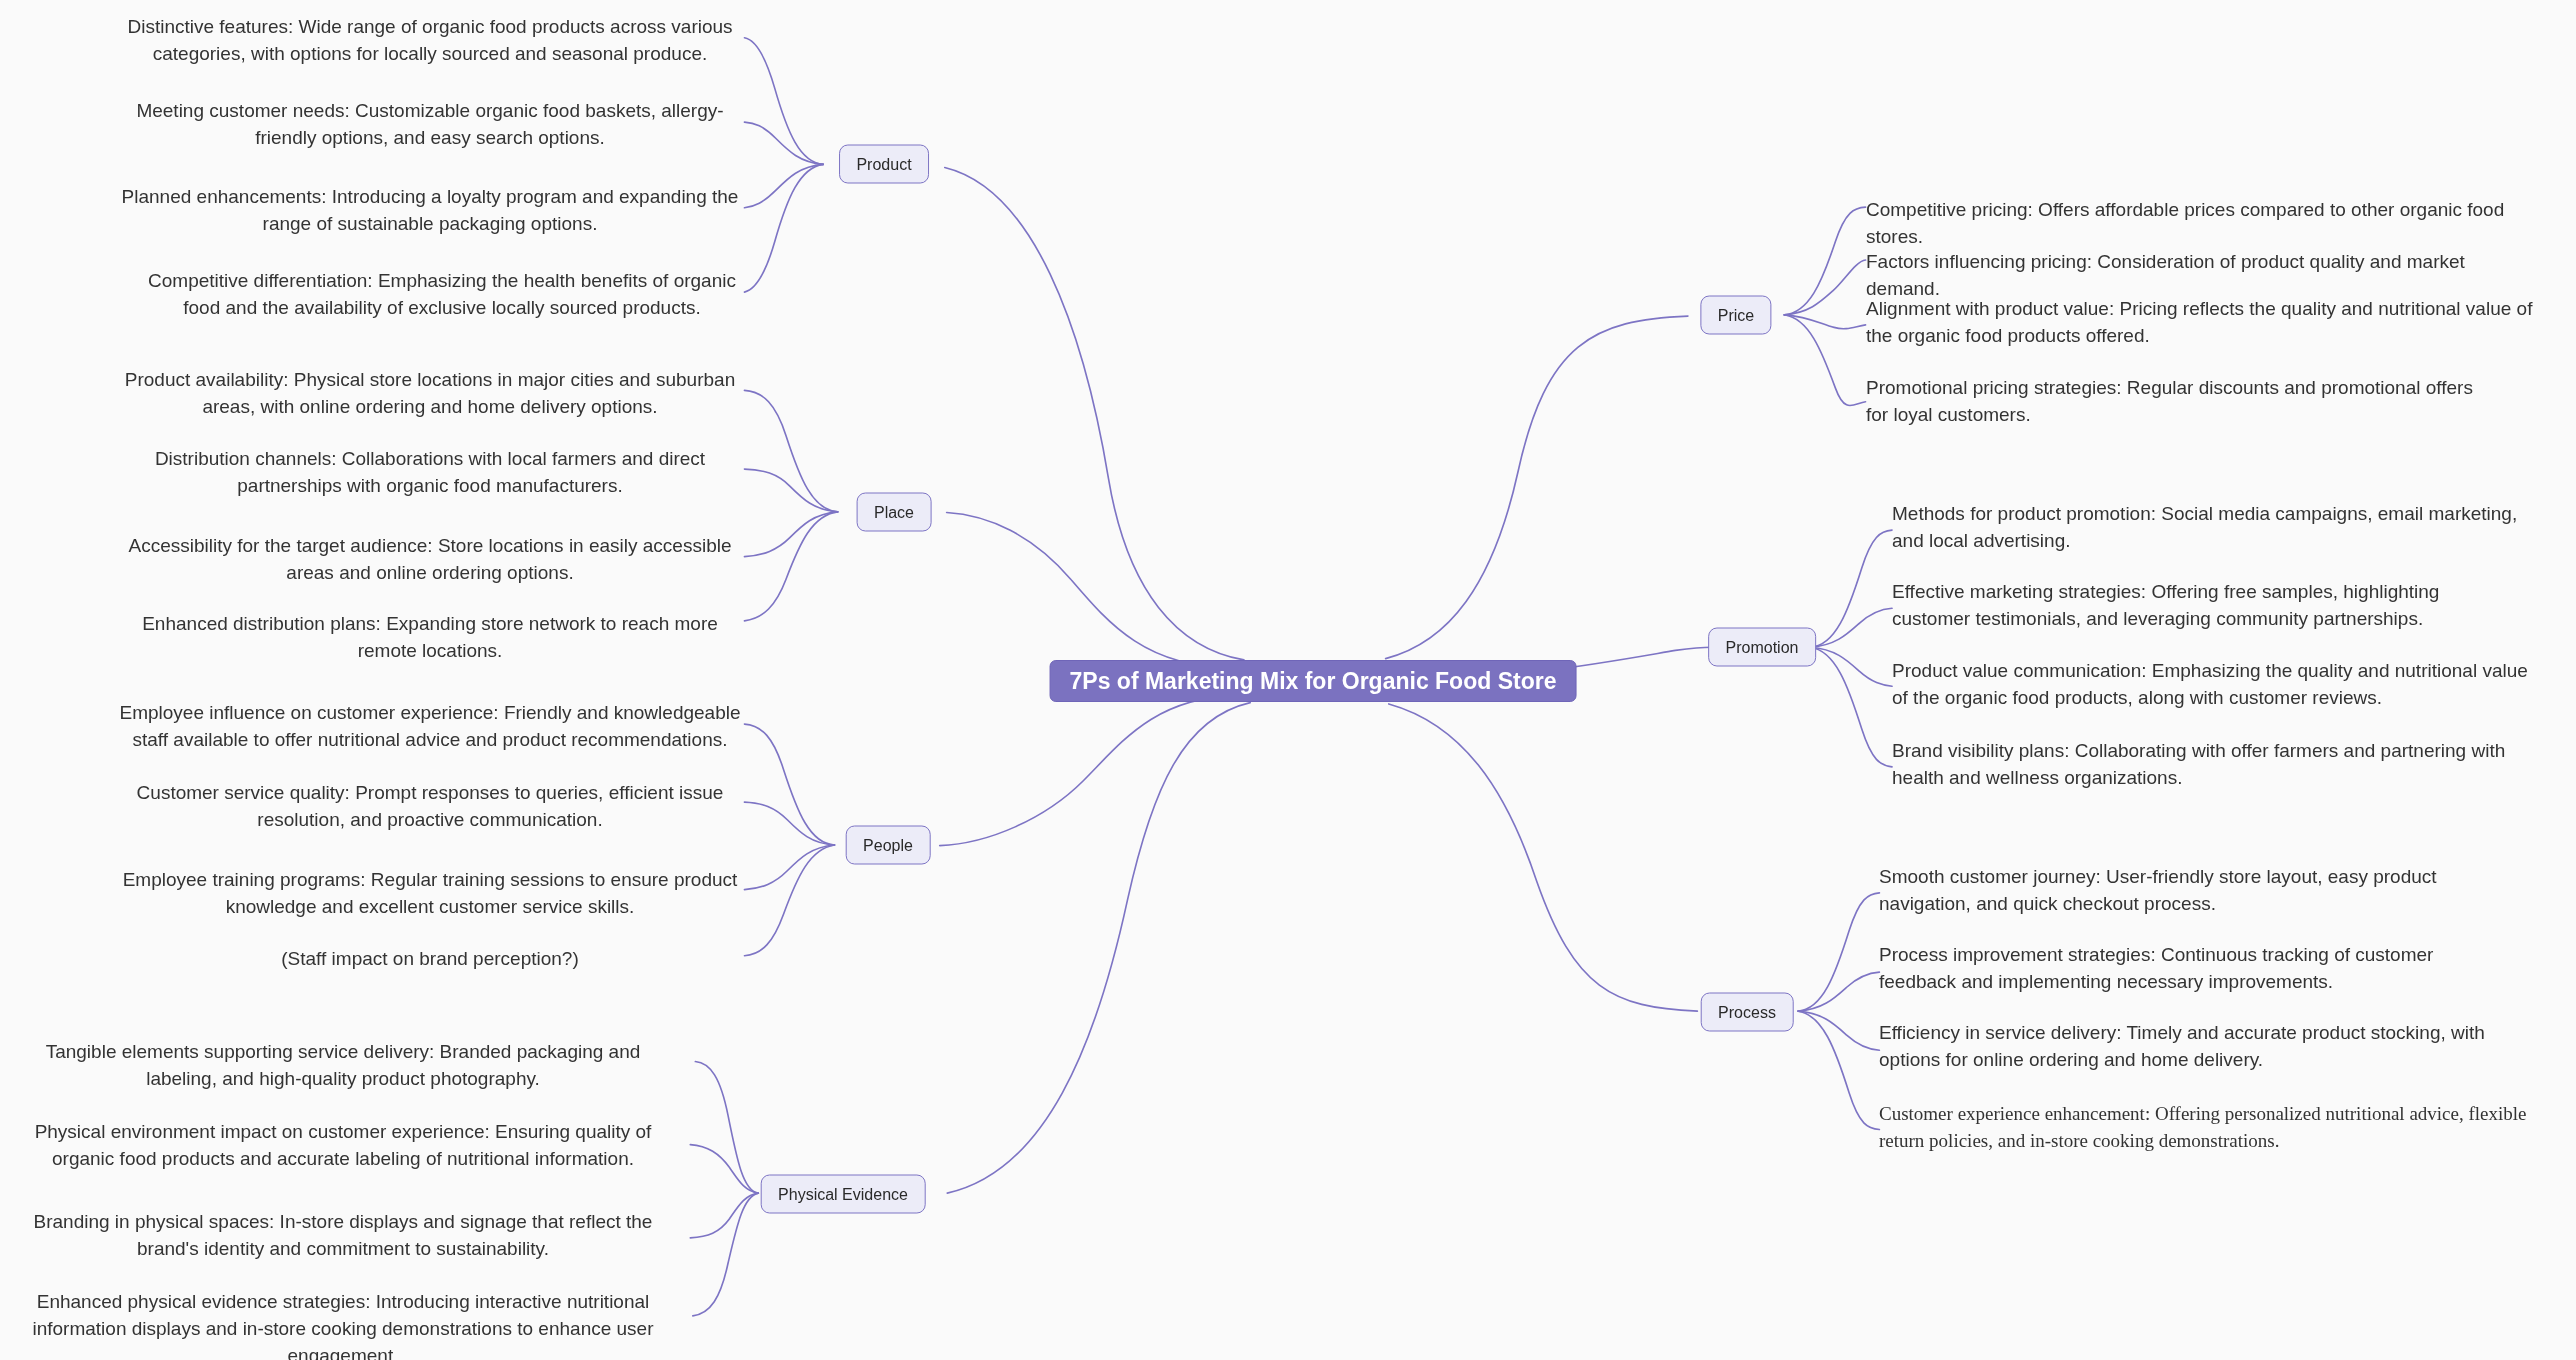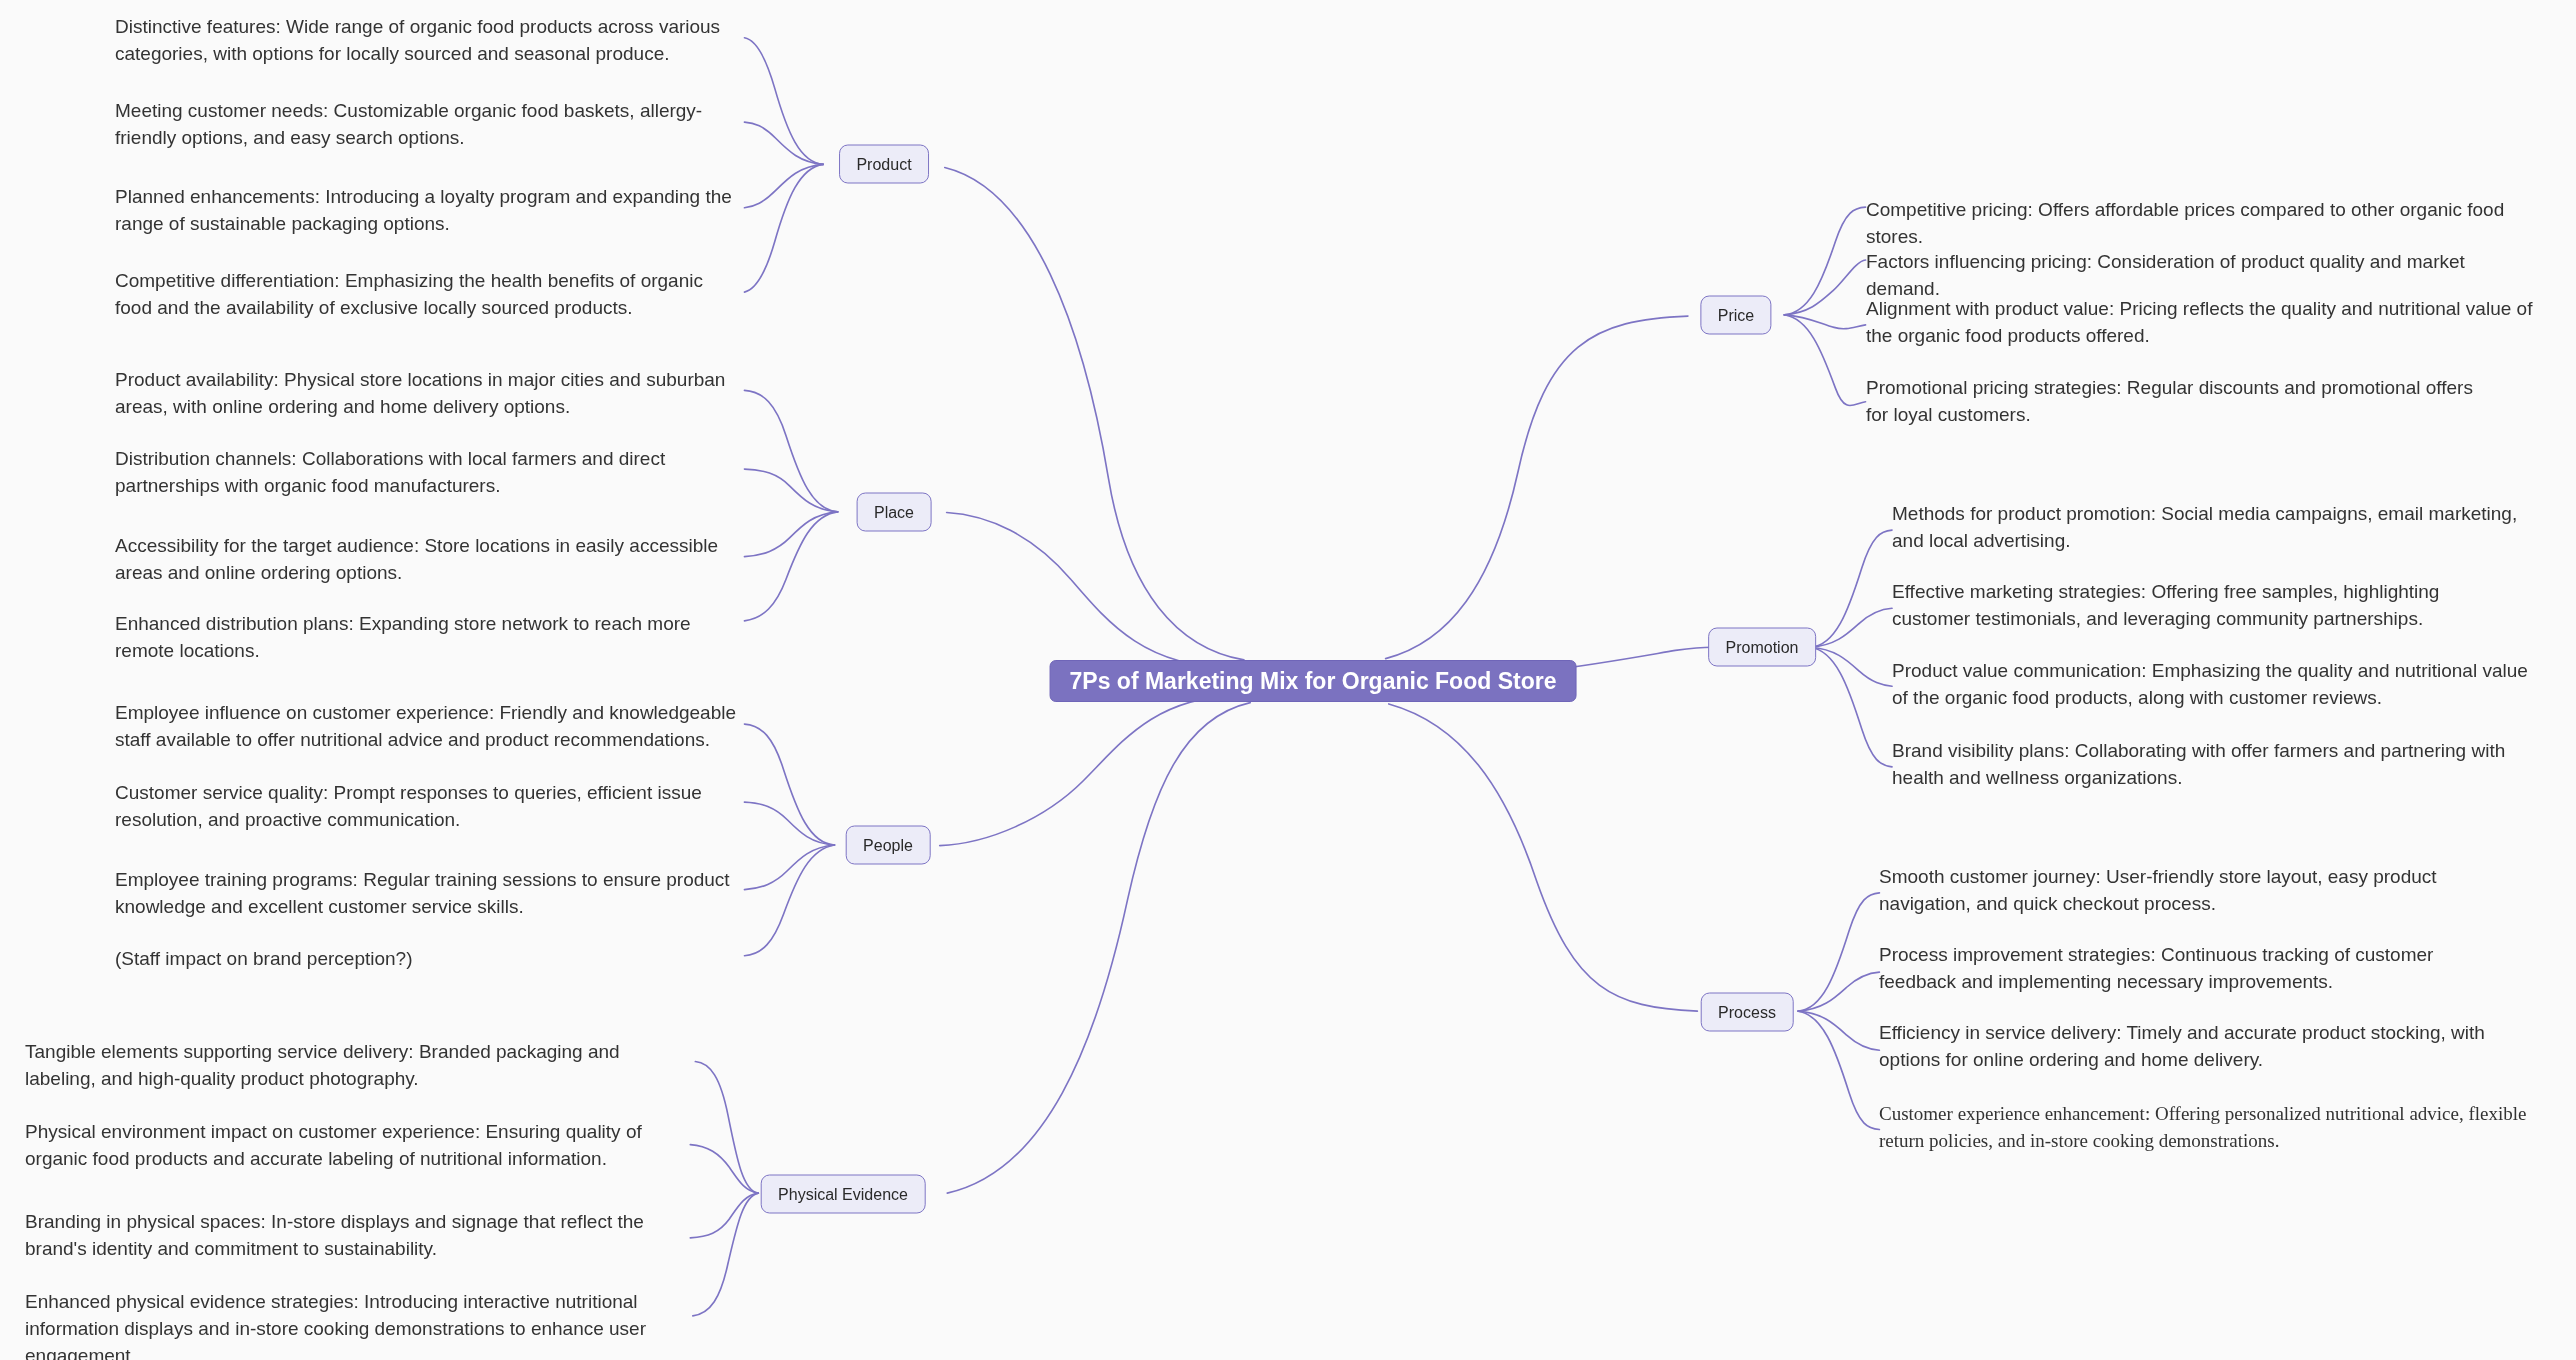--- a/index.html
+++ b/index.html
@@ -63,21 +63,21 @@
     box-sizing: border-box;
     color: #333333;
     font-size: 19px;
     line-height: 1.42;
     z-index: 4;
   }
   .leaf.right {
     text-align: left;
   }
   .leaf.left {
-    text-align: left;
+    text-align: center;
   }
 </style>
 </head>
 <body>
 
 <div id="canvas">
 
   <svg id="edges" viewBox="0 0 4090 2160" preserveAspectRatio="none" xmlns="http://www.w3.org/2000/svg">
     <g fill="none" stroke="#7d74c4" stroke-width="2.6" stroke-linecap="round">
 
@@ -149,21 +149,21 @@
   <div class="node" style="left:1762px; top:647px;">
     <span>Promotion</span>
   </div>
   <div class="node" style="left:1747px; top:1012px;">
     <span>Process</span>
   </div>
 
   <div class="leaf left" style="left:115px; top:14px; width:630px;">Distinctive features: Wide range of organic food products across various categories, with options for locally sourced and seasonal produce.</div>
   <div class="leaf left" style="left:115px; top:98px; width:630px;">Meeting customer needs: Customizable organic food baskets, allergy-friendly options, and easy search options.</div>
   <div class="leaf left" style="left:115px; top:184px; width:630px;">Planned enhancements: Introducing a loyalty program and expanding the range of sustainable packaging options.</div>
-  <div class="leaf left" style="left:115px; top:268px; width:630px;">Competitive differentiation: Emphasizing the health benefits of organic food and the availability of exclusive locally sourced products.</div>
+  <div class="leaf left" style="left:127px; top:268px; width:630px;">Competitive differentiation: Emphasizing the health benefits of organic food and the availability of exclusive locally sourced products.</div>
 
   <div class="leaf left" style="left:115px; top:367px; width:630px;">Product availability: Physical store locations in major cities and suburban areas, with online ordering and home delivery options.</div>
   <div class="leaf left" style="left:115px; top:446px; width:630px;">Distribution channels: Collaborations with local farmers and direct partnerships with organic food manufacturers.</div>
   <div class="leaf left" style="left:115px; top:533px; width:630px;">Accessibility for the target audience: Store locations in easily accessible areas and online ordering options.</div>
   <div class="leaf left" style="left:115px; top:611px; width:630px;">Enhanced distribution plans: Expanding store network to reach more remote locations.</div>
 
   <div class="leaf left" style="left:115px; top:700px; width:630px;">Employee influence on customer experience: Friendly and knowledgeable staff available to offer nutritional advice and product recommendations.</div>
   <div class="leaf left" style="left:115px; top:780px; width:630px;">Customer service quality: Prompt responses to queries, efficient issue resolution, and proactive communication.</div>
   <div class="leaf left" style="left:115px; top:867px; width:630px;">Employee training programs: Regular training sessions to ensure product knowledge and excellent customer service skills.</div>
   <div class="leaf left" style="left:115px; top:946px; width:630px;">(Staff impact on brand perception?)</div>

